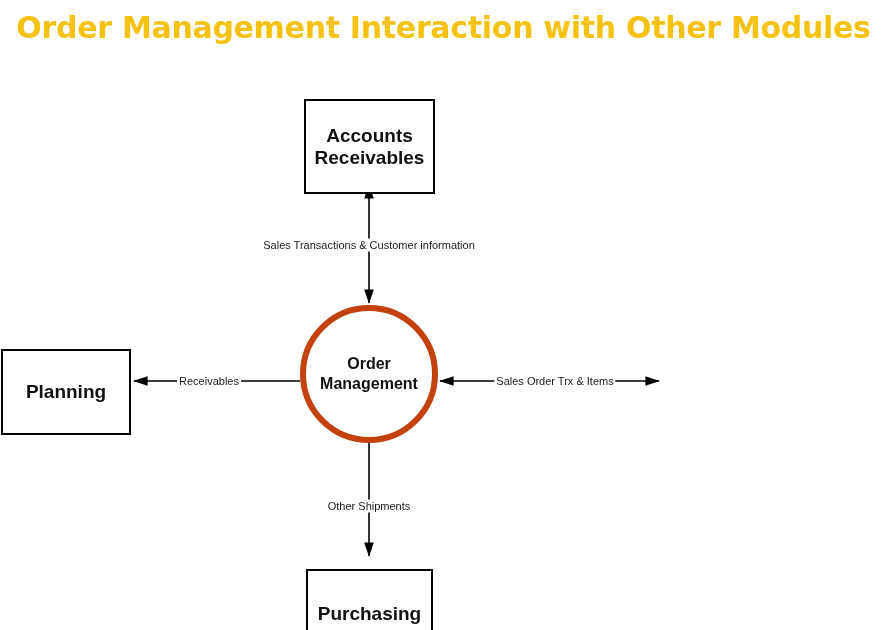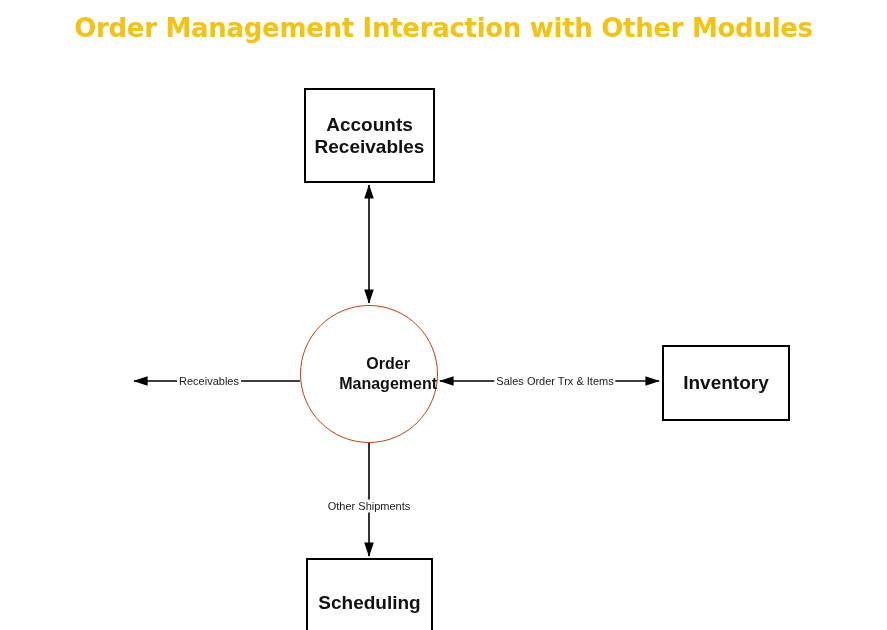--- a/index.html
+++ b/index.html
@@ -21,21 +21,21 @@
 
   
   #diagram-title {
     position: absolute;
     left: 0;
     top: 8px;
     width: 887px;
     text-align: center;
     font-family: "DejaVu Sans", sans-serif;
     font-weight: bold;
-    font-size: 26px;
+    font-size: 30px;
     line-height: 40px;
     letter-spacing: -0.3px;
     color: #f5c211;
     white-space: nowrap;
     -webkit-font-smoothing: none;
   }
 
   
   #connectors {
     position: absolute;
@@ -48,20 +48,21 @@
   
   .node-box {
     position: absolute;
     box-sizing: border-box;
     background: #ffffff;
     border: 2px solid #000000;
     display: flex;
     align-items: center;
     justify-content: center;
     text-align: center;
+    margin-top: 11px;
   }
   .node-box .node-label {
     font-family: "Liberation Sans", sans-serif;
     font-weight: bold;
     font-size: 19px;
     line-height: 22px;
     color: #111111;
     white-space: pre-line;
   }
 
@@ -91,26 +92,26 @@
   }
 
   
   #node-order-management {
     position: absolute;
     box-sizing: border-box;
     left: 300px;
     top: 305px;
     width: 138px;
     height: 138px;
-    border: 1px solid #c2410c;
+    border: 6px solid #c2410c;
     border-radius: 50%;
     background: #ffffff;
     display: flex;
     align-items: center;
-    justify-content: flex-end;
+    justify-content: center;
     text-align: center;
   }
   #node-order-management .node-label {
     font-family: "Liberation Sans", sans-serif;
     font-weight: bold;
     font-size: 16px;
     line-height: 20px;
     color: #111111;
     white-space: pre-line;
   }
@@ -157,34 +158,35 @@
     <line x1="440" y1="381" x2="659" y2="381" stroke="#000000" stroke-width="1.6" marker-start="url(#arrow-start)" marker-end="url(#arrow-end)"></line>
 
     <line x1="369" y1="443" x2="369" y2="556" stroke="#000000" stroke-width="1.6" marker-end="url(#arrow-end)"></line>
   </svg>
 
   <div class="node-box" id="node-accounts-receivables">
     <span class="node-label">Accounts
 Receivables</span>
   </div>
 
-
-  <div class="node-box" id="node-inventory">
-    <span class="node-label">Inventory</span>
+  <div class="node-box" id="node-planning">
+    <span class="node-label">Planning</span>
   </div>
 
+
   <div class="node-box" id="node-purchasing">
-    <span class="node-label">Scheduling</span>
+    <span class="node-label">Purchasing</span>
   </div>
 
   <div id="node-order-management">
     <span class="node-label">Order
 Management</span>
   </div>
 
+  <div class="edge-label" id="label-ar-edge">Sales Transactions &amp; Customer information</div>
 
   <div class="edge-label" id="label-left-edge">Receivables</div>
 
   <div class="edge-label" id="label-right-edge">Sales Order Trx &amp; Items</div>
 
   <div class="edge-label" id="label-down-edge">Other Shipments</div>
 
 </div>
 
 </body></html>

